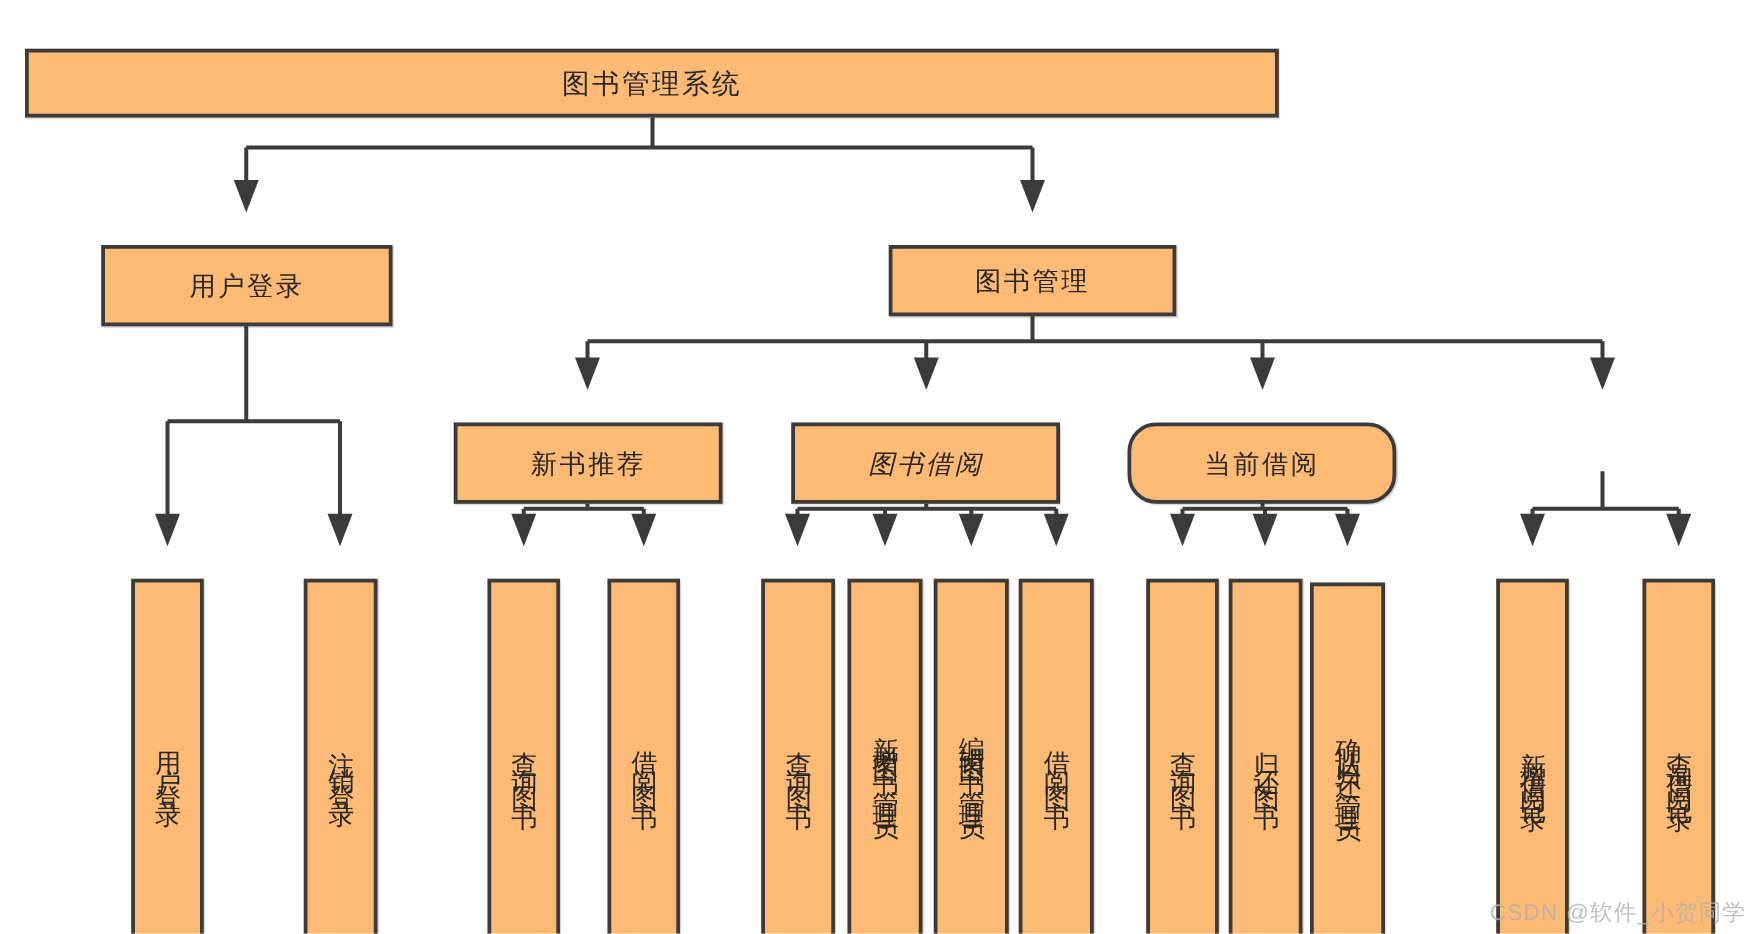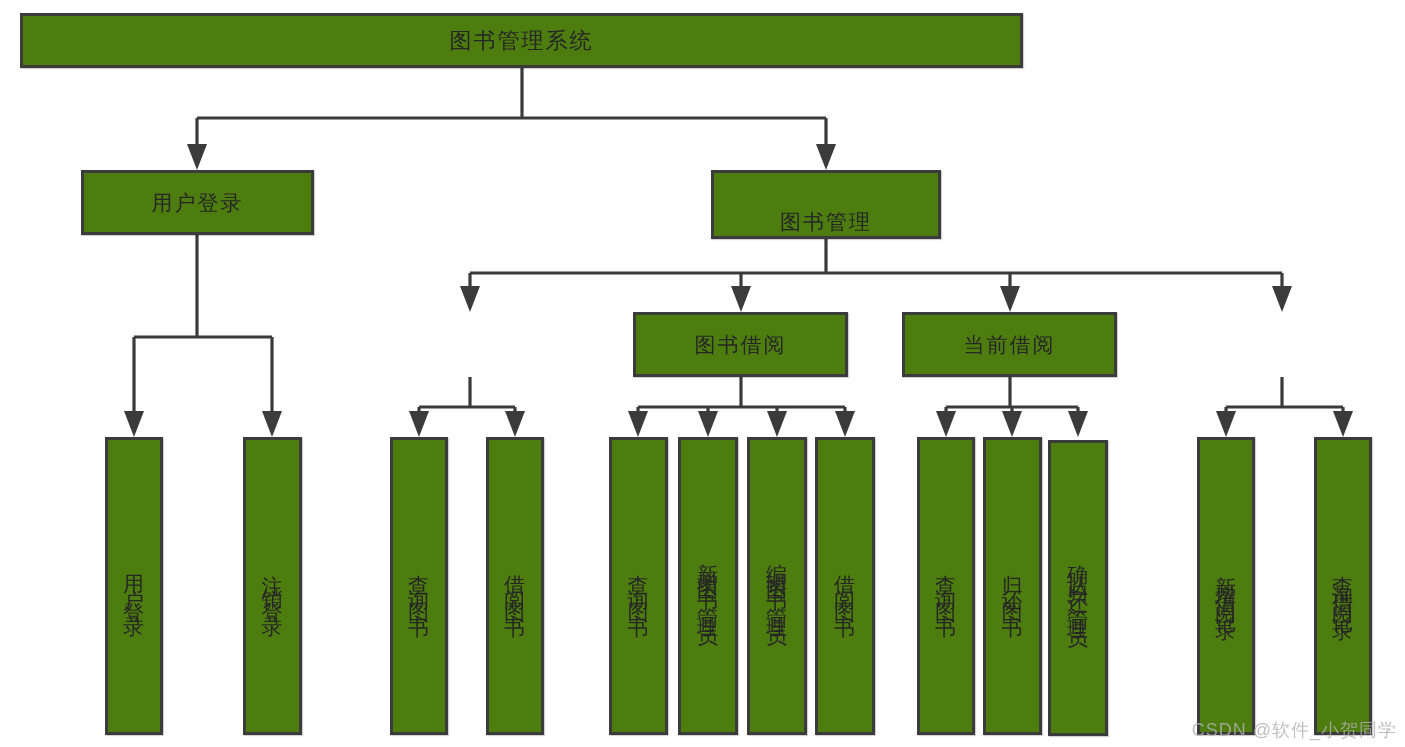--- a/index.html
+++ b/index.html
@@ -7,23 +7,24 @@
   body { font-family:"Liberation Sans", sans-serif; }
   .canvas {
     position:relative; width:1405px; height:747px;
     background:var(--background,#ffffff); overflow:hidden;
   }
   svg.connector { position:absolute; left:0; top:0; width:1405px; height:747px; z-index:1; }
   .connector path { stroke:var(--line,#3b3b3b); stroke-width:3.2; fill:none; }
   .connector polygon { fill:var(--line,#3b3b3b); stroke:none; }
   .node {
     position:absolute; box-sizing:border-box; z-index:2;
-    border:3px solid var(--border,#3b3b3b); background:#4d7c0f;
+    border:3px solid var(--border,#3b3b3b); background:#fdba74;
     display:flex; align-items:center; justify-content:center;
     box-shadow:1px 1px 1px rgba(0,0,0,0.18);
+    margin-top:26px;
   }
   .h-label {
     font-size:21px; letter-spacing:2px; white-space:nowrap;
     color:var(--text,#262626);
   }
   .root-box .h-label { font-size:22px; }
   .v-text {
     writing-mode:vertical-rl; text-orientation:mixed;
     font-size:21px; line-height:1; letter-spacing:9px;
     color:var(--text,#262626);
@@ -83,28 +84,31 @@
     </g>
   </svg>
 
   <div class="node root-box" style="left:20px; top:13px; width:1003px; height:55px;">
     <span class="h-label">图书管理系统</span>
   </div>
 
   <div class="node" style="left:81px; top:170px; width:233px; height:65px;">
     <span class="h-label">用户登录</span>
   </div>
-  <div class="node" style="left:711px; top:170px; width:230px; height:69px;align-items:flex-end;">
+  <div class="node" style="left:711px; top:170px; width:230px; height:57px;">
     <span class="h-label">图书管理</span>
   </div>
 
-  <div class="node" style="left:633px; top:312px; width:215px; height:65px;">
+  <div class="node" style="left:363px; top:312px; width:215px; height:65px;">
+    <span class="h-label">新书推荐</span>
+  </div>
+  <div class="node" style="left:633px; top:312px; width:215px; height:65px;font-style:italic;">
     <span class="h-label">图书借阅</span>
   </div>
-  <div class="node" style="left:902px; top:312px; width:215px; height:65px;">
+  <div class="node" style="left:902px; top:312px; width:215px; height:65px;border-radius:23px;">
     <span class="h-label">当前借阅</span>
   </div>
 
   <div class="node" style="left:105px; top:437px; width:58px; height:298px;">
     <span class="v-text short">用户登录</span>
   </div>
   <div class="node" style="left:243px; top:437px; width:59px; height:298px;">
     <span class="v-text short">注销登录</span>
   </div>
 

